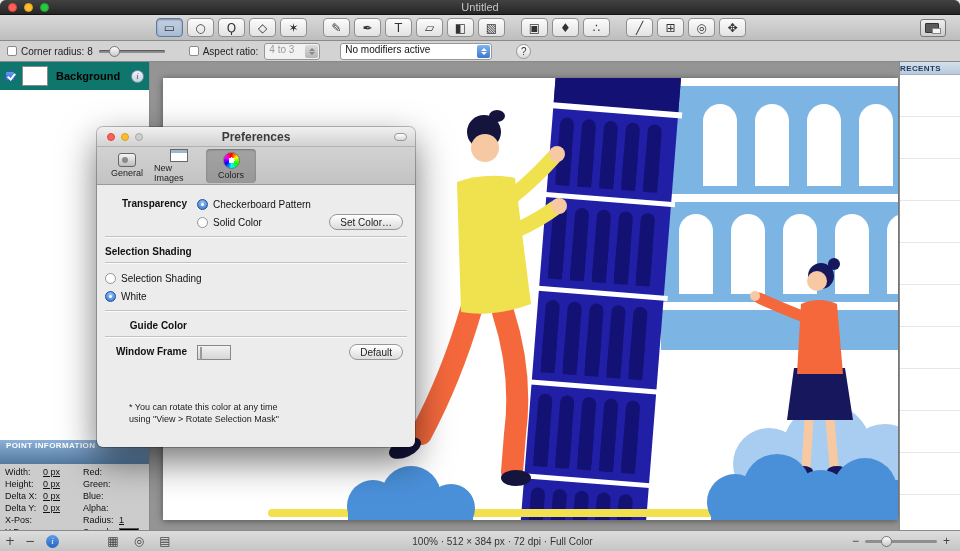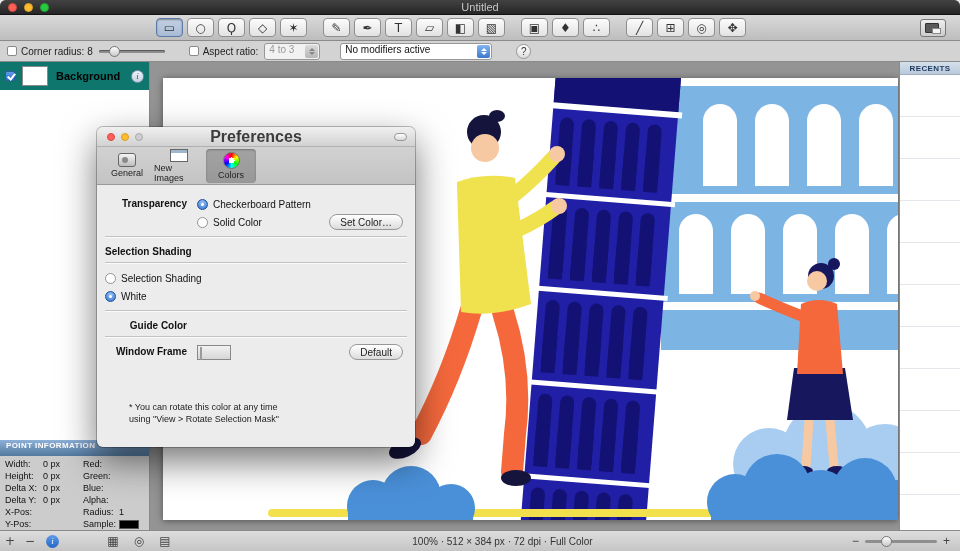--- a/index.html
+++ b/index.html
@@ -79,33 +79,33 @@
   .layer-row.selected { background:#0f766e; }
   .layer-thumb { width:26px; height:20px; background:#fff; border:1px solid #8a8a8a; margin-left:7px; }
   .layer-name { margin-left:8px; font-size:11px; font-weight:bold; color:#000; }
   .info-circle { margin-left:auto; width:13px; height:13px; border-radius:50%; border:1px solid #7d93ab;
                  background:linear-gradient(#eef3f9,#c6d3e1); color:#456; font-size:9px; font-style:italic;
                  font-family:"Liberation Serif", serif; display:flex; align-items:center; justify-content:center; }
 
   
   .point-info { position:absolute; left:0; top:440px; width:150px; height:90px; background:#cccccc;
                 border-right:1px solid #8a8a8a; }
-  .pi-header { height:16px; background:linear-gradient(#8cb0d8,#53799f); color:#fff; font-size:8px;
+  .pi-header { height:24px; background:linear-gradient(#8cb0d8,#53799f); color:#fff; font-size:8px;
                font-weight:bold; letter-spacing:.4px; padding-left:6px; line-height:12px; }
   .pi-grid { display:grid; grid-template-columns:38px 40px 36px 30px; padding:3px 2px 0 5px;
              font-size:9px; color:#111; row-gap:2px; }
   .pi-label { white-space:nowrap; }
-  .pi-value { white-space:nowrap; }
+  .pi-value { white-space:nowrap;text-decoration:underline; }
   .pi-swatch { display:inline-block; width:20px; height:9px; border:1px solid #555; vertical-align:middle; }
 
   
   .recents { position:absolute; left:899px; top:62px; width:61px; height:468px; background:#fff;
              border-left:1px solid #8a8a8a; }
   .recents-header { height:13px; background:linear-gradient(#d5e0ec,#b9c9da); color:#1c3a5f;
-             font-size:8px; font-weight:bold; text-align:center; line-height:13px; letter-spacing:.4px;
+             font-size:8px; font-weight:bold; text-align:left; line-height:13px; letter-spacing:.4px;
              border-bottom:1px solid #9eb0c2; }
   .recents-row { height:42px; border-bottom:1px solid #e3e7ec; }
 
   
   .canvas-area { position:absolute; left:150px; top:62px; width:749px; height:468px; background:#949494; }
   .canvas-sheet { position:absolute; left:13px; top:16px; width:735px; height:442px; background:#fff;
                   box-shadow:0 1px 7px rgba(0,0,0,.45); overflow:hidden; }
   .canvas-sheet svg { display:block; }
 
   
@@ -130,21 +130,21 @@
   .prefs { position:absolute; left:97px; top:127px; width:318px; height:320px; z-index:10;
            border-radius:6px; box-shadow:0 14px 36px rgba(0,0,0,.55), 0 0 0 1px rgba(0,0,0,.25);
            background:#ececec; }
   .pref-titlebar { height:20px; border-radius:6px 6px 0 0; background:linear-gradient(#f0f0f0,#d2d2d2);
            border-bottom:1px solid #b0b0b0; position:relative; }
   .pref-lights { position:absolute; left:10px; top:6px; display:flex; gap:6px; }
   .pref-light { width:8px; height:8px; border-radius:50%; }
   .pref-light.red { background:#ff5f57; border:1px solid #d94941; }
   .pref-light.yel { background:#febc2e; border:1px solid #d9a022; }
   .pref-light.off { background:#cfcfcf; border:1px solid #a8a8a8; }
-  .pref-title { text-align:center; font-size:16px; font-weight:bold; color:#3c3c3c; line-height:20px; }
+  .pref-title { text-align:center; font-size:12px; font-weight:bold; color:#3c3c3c; line-height:20px; }
   .pref-pill { position:absolute; right:8px; top:6px; width:13px; height:8px; border-radius:4px;
                border:1px solid #999; background:linear-gradient(#fff,#d8d8d8); }
   .pref-toolbar { height:38px; background:linear-gradient(#d2d2d2,#c3c3c3); border-bottom:1px solid #9a9a9a;
                   display:flex; align-items:center; padding-left:5px; gap:2px; }
   .pref-tab { width:50px; height:34px; display:flex; flex-direction:column; align-items:center;
               justify-content:center; gap:1px; border-radius:4px; cursor:default; }
   .pref-tab.selected { background:rgba(0,0,0,.22); box-shadow:inset 0 1px 2px rgba(0,0,0,.3); }
   .pref-tab-label { font-size:9px; color:#222; }
   .icon-general { width:18px; height:14px; border:1px solid #666; border-radius:3px;
                   background:linear-gradient(#f5f5f5,#bcbcbc); position:relative; }

